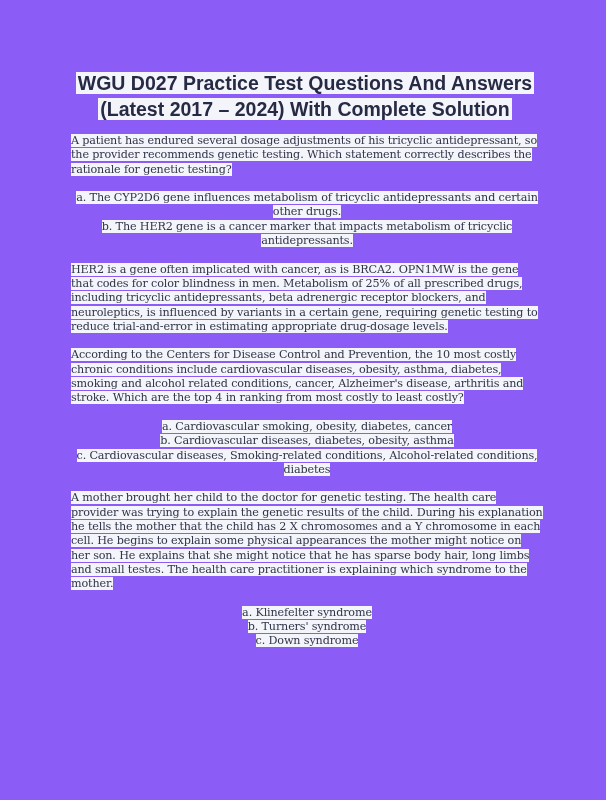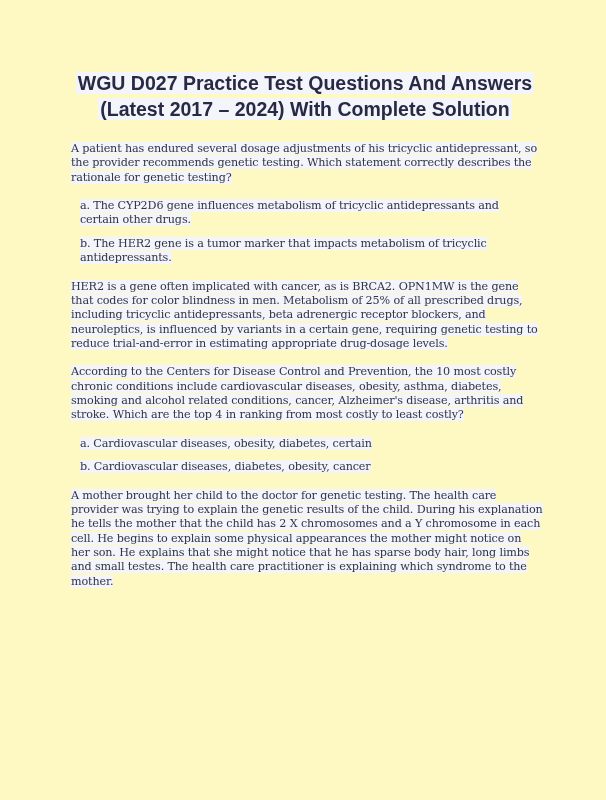--- a/index.html
+++ b/index.html
@@ -1,54 +1,60 @@
 <!DOCTYPE html>
 <html><head>
   <meta charset="utf-8">
   <style>
     html, body { margin: 0; padding: 0; background: #ffffff; }
     body { width: 606px; height: 800px; overflow: hidden; position: relative; }
-    .page { position: absolute; left: 0; top: 0; width: 606px; height: 800px; background: #fef9c3; }
+    .page { position: absolute; left: 0; top: 0; width: 606px; height: 800px; background: #8b5cf6; }
     .title {
       position: absolute; left: 60px; top: 70px; width: 490px;
       text-align: center;
       font-family: "Liberation Sans", sans-serif; font-weight: bold;
       font-size: 19.5px; line-height: 26px; color: #262a44;
     }
     .title span { background: #f4f5fa; padding: 0 2px; }
     .body {
-      position: absolute; left: 71px; top: 142px; width: 472px;
+      position: absolute; left: 71px; top: 134px; width: 472px;
       font-family: "DejaVu Serif", serif;
       font-size: 11.2px; line-height: 14.3px; color: #303447;
       letter-spacing: -0.15px;
     }
     .para { margin: 0 0 14.3px 0; }
     .para span, .opt span { background: #f3f5fa; -webkit-box-decoration-break: clone; box-decoration-break: clone; }
     .opts { margin: 0 0 14.3px 0; }
-    .opt { margin: 9px; }
+    .opt { margin: 0; text-align: center; }
   </style>
 </head>
 <body>
 
 <div class="page">
   <div class="title">
     <span>WGU D027 Practice Test Questions And Answers</span><br>
     <span>(Latest 2017 – 2024) With Complete Solution</span>
   </div>
 
   <div class="body">
 
     <p class="para"><span>A patient has endured several dosage adjustments of his tricyclic antidepressant, so the provider recommends genetic testing. Which statement correctly describes the rationale for genetic testing?</span></p>
     <div class="opts">
       <p class="opt"><span>a. The CYP2D6 gene influences metabolism of tricyclic antidepressants and certain other drugs.</span></p>
-      <p class="opt"><span>b. The HER2 gene is a tumor marker that impacts metabolism of tricyclic antidepressants.</span></p>
+      <p class="opt"><span>b. The HER2 gene is a cancer marker that impacts metabolism of tricyclic antidepressants.</span></p>
     </div>
     <p class="para"><span>HER2 is a gene often implicated with cancer, as is BRCA2. OPN1MW is the gene that codes for color blindness in men. Metabolism of 25% of all prescribed drugs, including tricyclic antidepressants, beta adrenergic receptor blockers, and neuroleptics, is influenced by variants in a certain gene, requiring genetic testing to reduce trial-and-error in estimating appropriate drug-dosage levels.</span></p>
 
     <p class="para"><span>According to the Centers for Disease Control and Prevention, the 10 most costly chronic conditions include cardiovascular diseases, obesity, asthma, diabetes, smoking and alcohol related conditions, cancer, Alzheimer's disease, arthritis and stroke. Which are the top 4 in ranking from most costly to least costly?</span></p>
     <div class="opts">
-      <p class="opt"><span>a. Cardiovascular diseases, obesity, diabetes, certain</span></p>
-      <p class="opt"><span>b. Cardiovascular diseases, diabetes, obesity, cancer</span></p>
+      <p class="opt"><span>a. Cardiovascular smoking, obesity, diabetes, cancer</span></p>
+      <p class="opt"><span>b. Cardiovascular diseases, diabetes, obesity, asthma</span></p>
+      <p class="opt"><span>c. Cardiovascular diseases, Smoking-related conditions, Alcohol-related conditions, diabetes</span></p>
     </div>
 
     <p class="para"><span>A mother brought her child to the doctor for genetic testing. The health care provider was trying to explain the genetic results of the child. During his explanation he tells the mother that the child has 2 X chromosomes and a Y chromosome in each cell. He begins to explain some physical appearances the mother might notice on her son. He explains that she might notice that he has sparse body hair, long limbs and small testes. The health care practitioner is explaining which syndrome to the mother.</span></p>
+    <div class="opts">
+      <p class="opt"><span>a. Klinefelter syndrome</span></p>
+      <p class="opt"><span>b. Turners' syndrome</span></p>
+      <p class="opt"><span>c. Down syndrome</span></p>
+    </div>
   </div>
 </div>
 
 </body></html>

